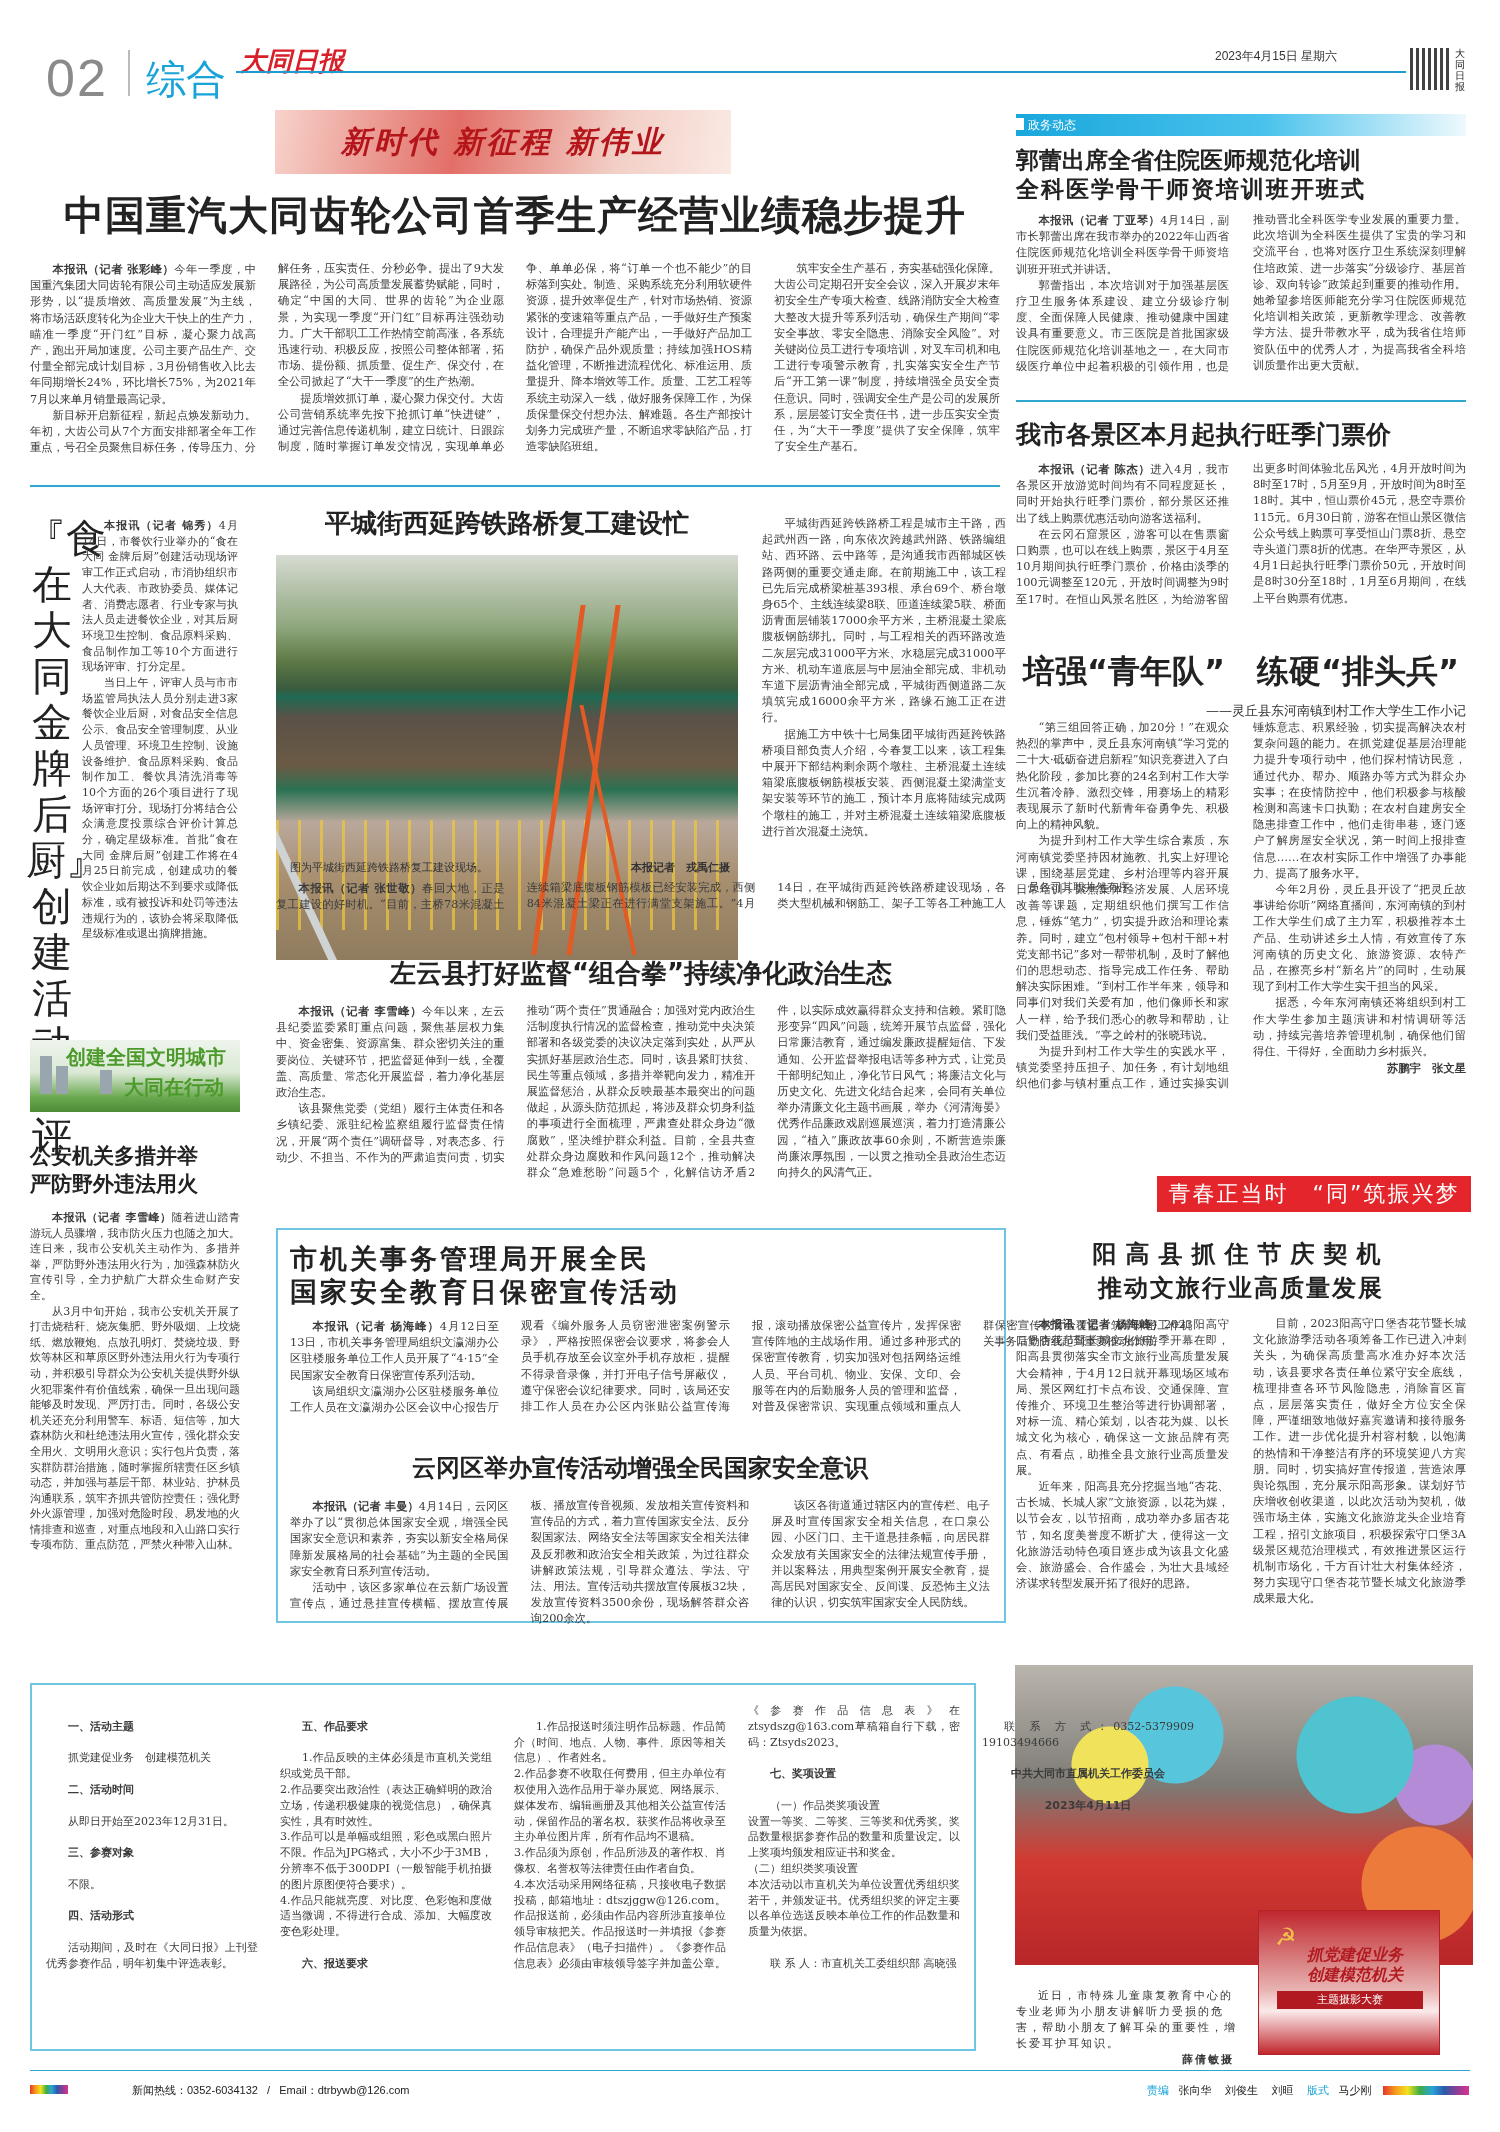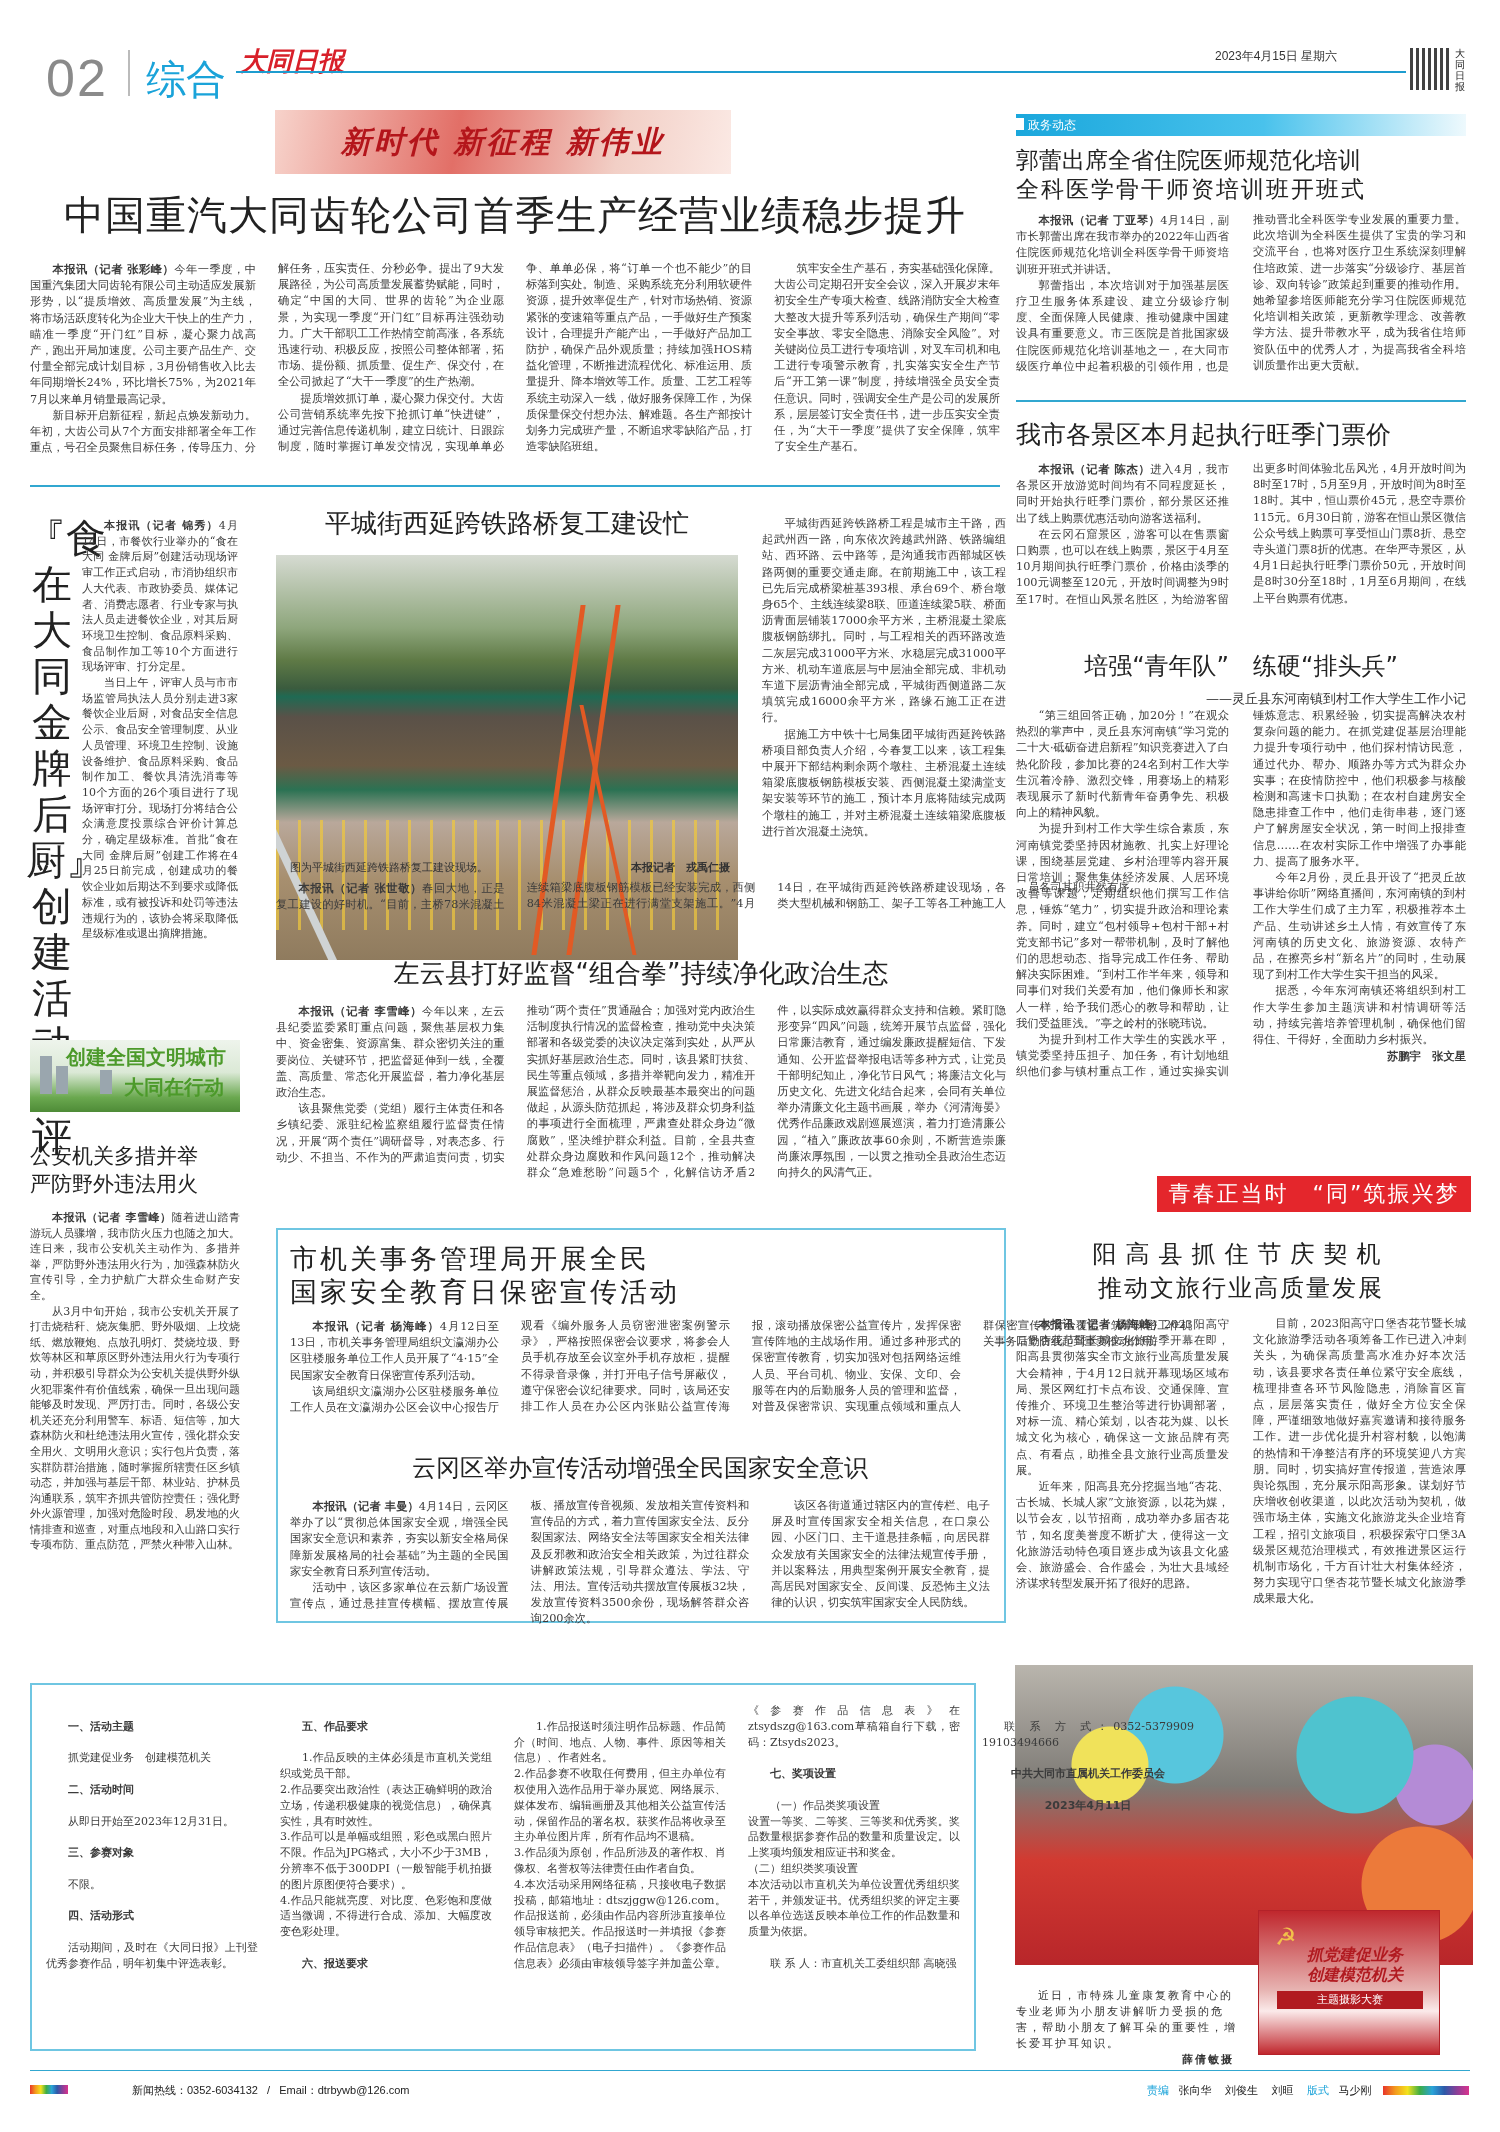--- a/index.html
+++ b/index.html
@@ -8,21 +8,21 @@
 .hdr-num{left:46px;top:48px;font-family:"Liberation Sans",sans-serif;font-size:52px;color:#8a8a8a;letter-spacing:2px}
 .hdr-sep{left:128px;top:50px;width:2px;height:46px;background:#bbb}
 .hdr-sec{left:146px;top:52px;font-family:"DejaVu Sans",sans-serif;font-size:40px;color:#1aa3d9}
 .hdr-logo{left:240px;top:44px;font-size:26px;font-style:italic;color:#d8202a;font-weight:bold}
 .hdr-line{left:236px;top:71px;width:1170px;height:2px;background:#1d9ccf}
 .hdr-date{left:1215px;top:48px;font-family:"Liberation Sans",sans-serif;font-size:12px;color:#333}
 .qr{left:1410px;top:48px;width:42px;height:42px;background:
  repeating-linear-gradient(90deg,#222 0 3px,#fff 3px 6px),#222;opacity:.85}
 .qr-txt{left:1455px;top:48px;width:14px;font-size:10px;line-height:11px;color:#222;font-family:"DejaVu Sans",sans-serif}
 .banner{left:275px;top:110px;width:456px;height:64px;background:linear-gradient(100deg,#f7d3cb 0%,#e26f67 40%,#f2cfc6 75%,#fbe9e4 100%);display:flex;align-items:center;justify-content:center;font-size:30px;font-weight:bold;font-style:italic;color:#b4151b;letter-spacing:3px}
-.h1{font-family:"DejaVu Sans",sans-serif;color:#222;font-weight:normal}
+.h1{font-family:"DejaVu Sans",sans-serif;color:#222;font-weight:bold}
 .body-txt{font-size:11.3px;line-height:16.2px;color:#3b3b3b;text-align:justify}
 .p{text-indent:2em}
 .byline{font-weight:bold}
 .rule{height:2px;background:#31a7d0}
 .tag-bar{left:1016px;top:114px;width:450px;height:22px;background:linear-gradient(90deg,#1aa7dc 0%,#49c2ec 55%,#eef9fd 100%);color:#fff;font-family:"DejaVu Sans",sans-serif;font-size:12px;line-height:22px;padding-left:0}
 .tag-bar .sq{display:inline-block;width:8px;height:12px;background:#fff;margin-right:4px;vertical-align:-1px}
 .photo-bridge{left:276px;top:555px;width:462px;height:405px;background:
  linear-gradient(180deg,#d6dbd2 0%,#8ea67c 18%,#5f7a46 26%,#3a5b3e 33%,#1f6a53 35%,#5a5148 40%,#6b5a44 52%,#2b7253 58%,#b9a89b 66%,#a78f6f 80%,#8f7b5e 100%);overflow:hidden}
 .photo-bridge .crane{position:absolute;left:280px;top:50px;width:40px;height:350px;border-left:5px solid #e25a24;border-right:5px solid #e25a24;transform:skewX(-8deg)}
 .photo-bridge .crane2{position:absolute;left:330px;top:150px;width:30px;height:250px;border-left:4px solid #e25a24;transform:skewX(12deg)}
@@ -95,21 +95,21 @@
 
 <div class="abs" style="left:1016px;top:418px;width:450px">
   <div class="h1" style="font-size:25px">我市各景区本月起执行旺季门票价</div>
   <div class="body-txt" style="column-count:2;column-gap:24px;margin-top:10px;height:164px">
     <p class="p"><span class="byline">本报讯（记者 陈杰）</span><span>进入4月，我市各景区开放游览时间均有不同程度延长，同时开始执行旺季门票价，部分景区还推出了线上购票优惠活动向游客送福利。</span></p>
     <p class="p">在云冈石窟景区，游客可以在售票窗口购票，也可以在线上购票，景区于4月至10月期间执行旺季门票价，价格由淡季的100元调整至120元，开放时间调整为9时至17时。在恒山风景名胜区，为给游客留出更多时间体验北岳风光，4月开放时间为8时至17时，5月至9月，开放时间为8时至18时。其中，恒山票价45元，悬空寺票价115元。6月30日前，游客在恒山景区微信公众号线上购票可享受恒山门票8折、悬空寺头道门票8折的优惠。在华严寺景区，从4月1日起执行旺季门票价50元，开放时间是8时30分至18时，1月至6月期间，在线上平台购票有优惠。</p>
   </div>
 </div>
 
 <div class="abs" style="left:1016px;top:650px;width:450px">
-  <div class="h1" style="font-size:24px;text-align:center">培强“青年队”　练硬“排头兵”</div>
+  <div class="h1" style="font-size:32px;text-align:center">培强“青年队”　练硬“排头兵”</div>
   <div style="font-size:13px;text-align:right;margin-top:8px;color:#333">——灵丘县东河南镇到村工作大学生工作小记</div>
   <div class="body-txt" style="column-count:2;column-gap:24px;height:496px">
     <p class="p">“第三组回答正确，加20分！”在观众热烈的掌声中，灵丘县东河南镇“学习党的二十大·砥砺奋进启新程”知识竞赛进入了白热化阶段，参加比赛的24名到村工作大学生沉着冷静、激烈交锋，用赛场上的精彩表现展示了新时代新青年奋勇争先、积极向上的精神风貌。</p>
     <p class="p">为提升到村工作大学生综合素质，东河南镇党委坚持因材施教、扎实上好理论课，围绕基层党建、乡村治理等内容开展日常培训；聚焦集体经济发展、人居环境改善等课题，定期组织他们撰写工作信息，锤炼“笔力”，切实提升政治和理论素养。同时，建立“包村领导+包村干部+村党支部书记”多对一帮带机制，及时了解他们的思想动态、指导完成工作任务、帮助解决实际困难。“到村工作半年来，领导和同事们对我们关爱有加，他们像师长和家人一样，给予我们悉心的教导和帮助，让我们受益匪浅。”亭之岭村的张晓玮说。</p>
     <p class="p">为提升到村工作大学生的实践水平，镇党委坚持压担子、加任务，有计划地组织他们参与镇村重点工作，通过实操实训锤炼意志、积累经验，切实提高解决农村复杂问题的能力。在抓党建促基层治理能力提升专项行动中，他们探村情访民意，通过代办、帮办、顺路办等方式为群众办实事；在疫情防控中，他们积极参与核酸检测和高速卡口执勤；在农村自建房安全隐患排查工作中，他们走街串巷，逐门逐户了解房屋安全状况，第一时间上报排查信息……在农村实际工作中增强了办事能力、提高了服务水平。</p>
     <p class="p">今年2月份，灵丘县开设了“把灵丘故事讲给你听”网络直播间，东河南镇的到村工作大学生们成了主力军，积极推荐本土产品、生动讲述乡土人情，有效宣传了东河南镇的历史文化、旅游资源、农特产品，在擦亮乡村“新名片”的同时，生动展现了到村工作大学生实干担当的风采。</p>
     <p class="p">据悉，今年东河南镇还将组织到村工作大学生参加主题演讲和村情调研等活动，持续完善培养管理机制，确保他们留得住、干得好，全面助力乡村振兴。</p>
     <p style="text-align:right;font-weight:bold">苏鹏宇　张文星</p>
   </div>
 </div>

